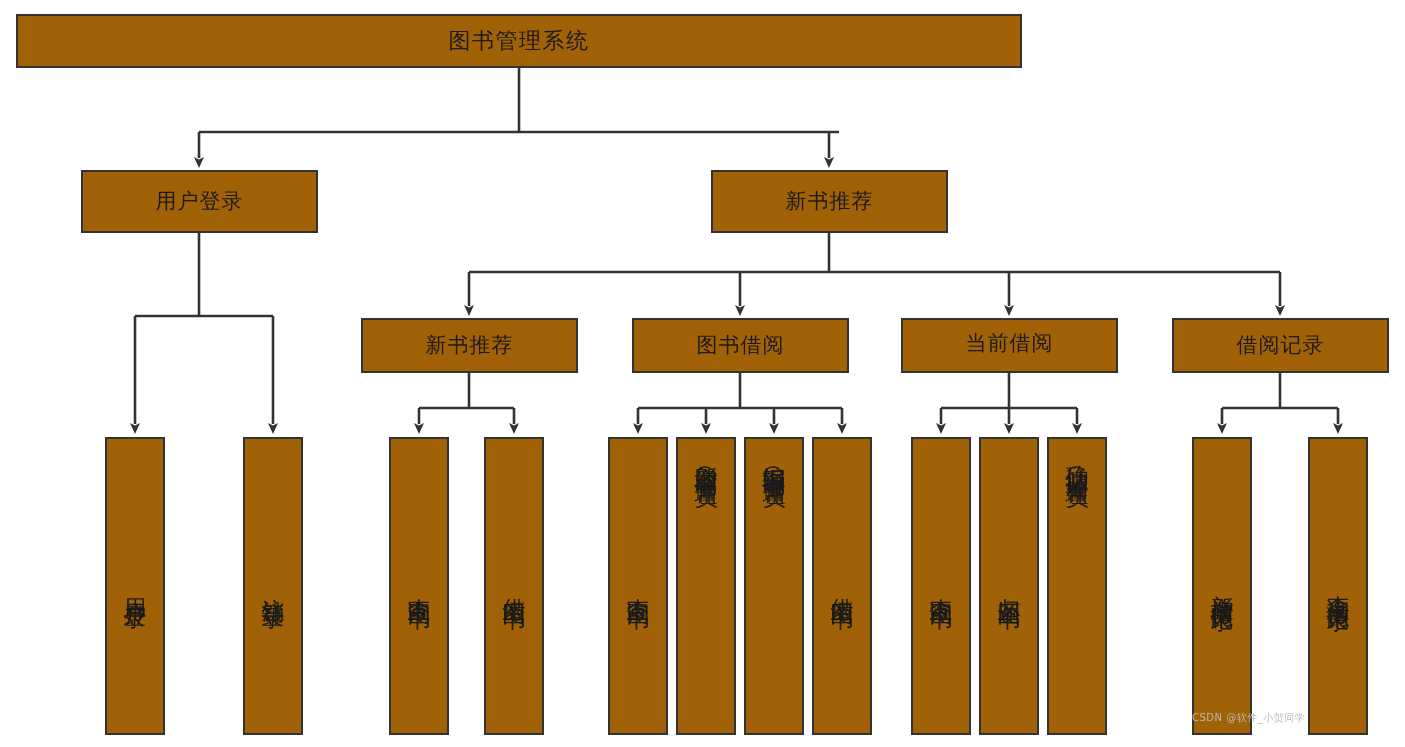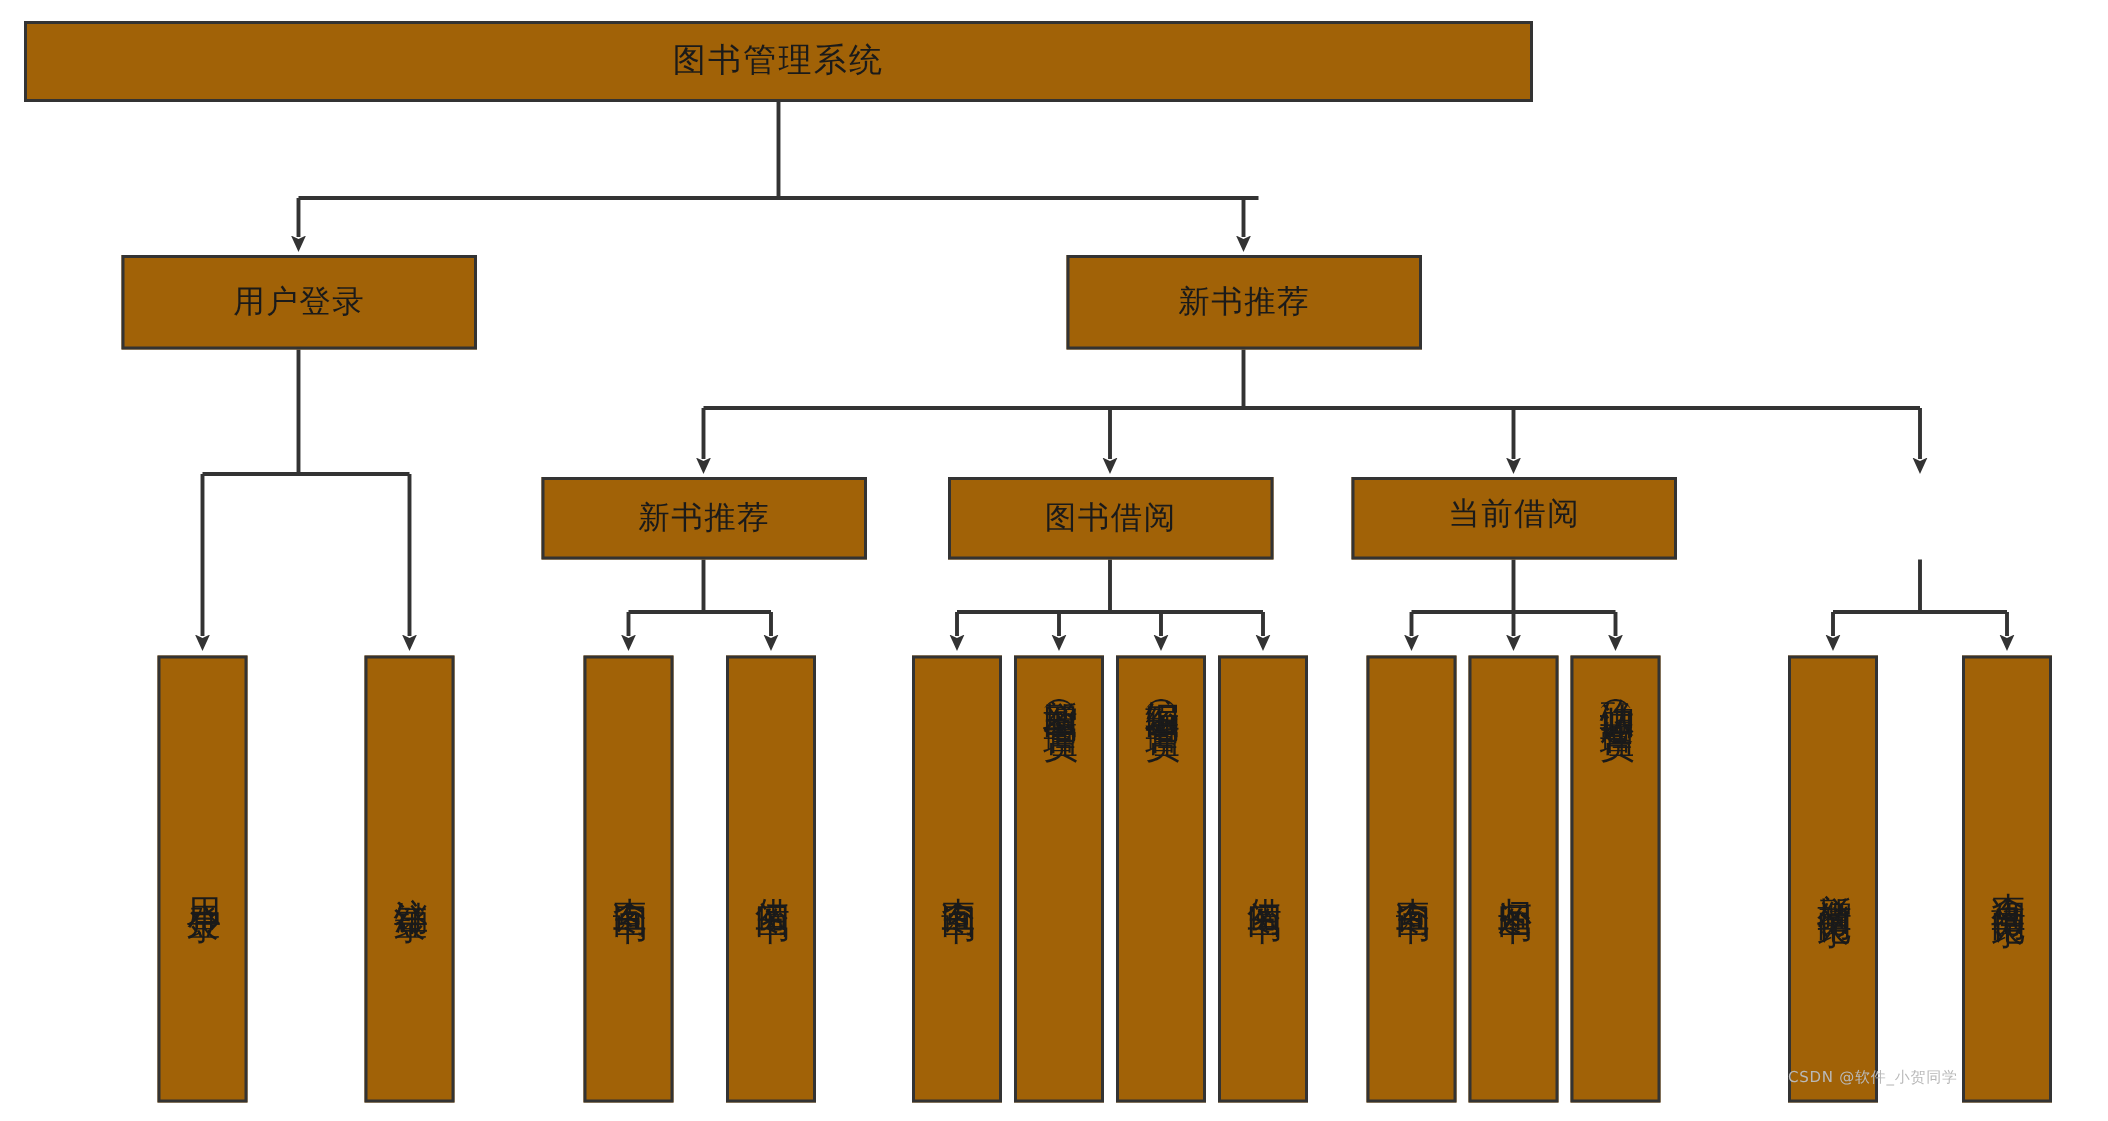--- a/index.html
+++ b/index.html
@@ -147,20 +147,23 @@
 
   <div class="node horiz" style="left:361px; top:318px; width:217px; height:55px;">
     <span class="label">新书推荐</span>
   </div>
   <div class="node horiz" style="left:632px; top:318px; width:217px; height:55px;">
     <span class="label">图书借阅</span>
   </div>
   <div class="node horiz" style="left:901px; top:318px; width:217px; height:55px;font-family:Liberation Mono, monospace;">
     <span class="label">当前借阅</span>
   </div>
+  <div class="node horiz" style="left:1172px; top:318px; width:217px; height:55px;">
+    <span class="label">借阅记录</span>
+  </div>
 
   <div class="node vert mid" style="left:105px; top:437px; width:60px; height:298px;">
     <span class="label">用户登录</span>
   </div>
   <div class="node vert mid" style="left:243px; top:437px; width:60px; height:298px;">
     <span class="label">注销登录</span>
   </div>
 
   <div class="node vert mid" style="left:389px; top:437px; width:60px; height:298px;">
     <span class="label">查询图书</span>

